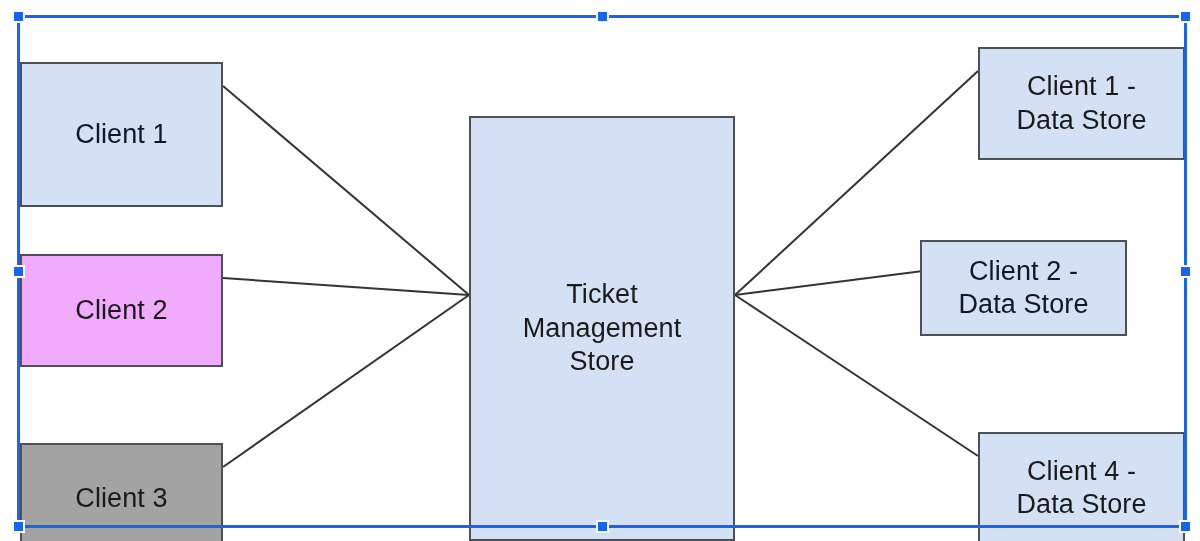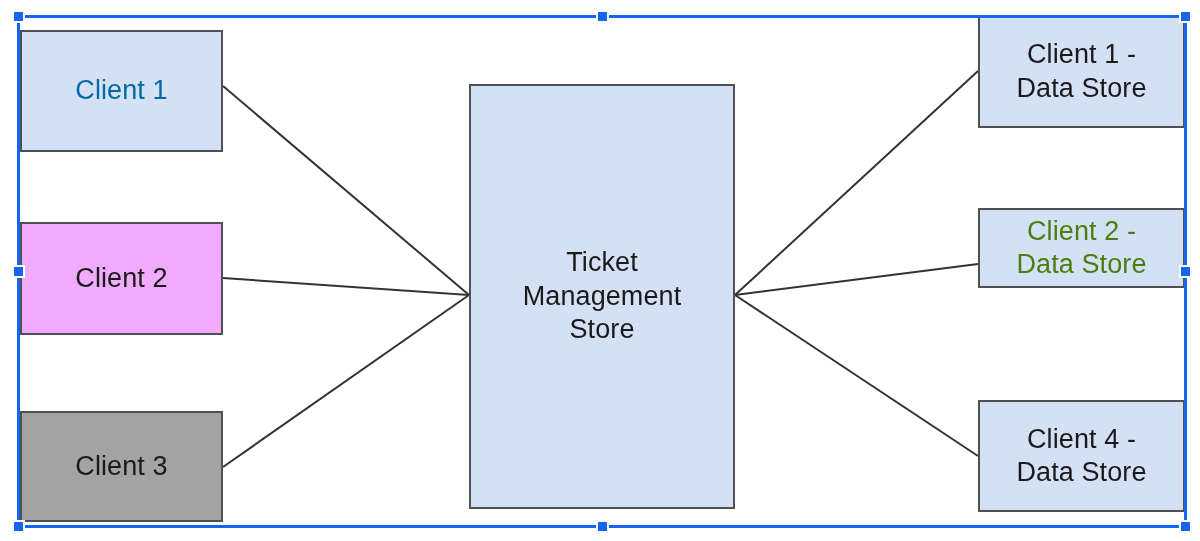--- a/index.html
+++ b/index.html
@@ -33,20 +33,21 @@
     display: flex;
     align-items: center;
     justify-content: center;
     text-align: center;
     color: #1a1a1a;
     font-size: 27px;
     line-height: 1.24;
     letter-spacing: 0.1px;
     white-space: pre-line;
     z-index: 2;
+    margin-top: 32px;
   }
   .node-label {
     display: block;
     width: 100%;
     padding: 0 6px;
     box-sizing: border-box;
   }
   
   #selection {
     position: absolute;
@@ -77,29 +78,29 @@
   <svg id="edges" viewBox="0 0 1200 541" width="1200" height="541">
       <line x1="223" y1="86" x2="469" y2="295" stroke="#333333" stroke-width="2"></line>
       <line x1="223" y1="278" x2="469" y2="295" stroke="#333333" stroke-width="2"></line>
       <line x1="223" y1="467" x2="469" y2="295" stroke="#333333" stroke-width="2"></line>
       <line x1="735" y1="295" x2="978" y2="71" stroke="#333333" stroke-width="2"></line>
       <line x1="735" y1="295" x2="978" y2="264" stroke="#333333" stroke-width="2"></line>
       <line x1="735" y1="295" x2="978" y2="456" stroke="#333333" stroke-width="2"></line>
     </svg>
 
   <div id="nodes-layer">
-      <div class="node" style="left: 20px; top: 30px; width: 203px; height: 122px; background: rgb(212, 225, 245); border-color: rgb(77, 80, 84); color: #0369a1;"><span class="node-label">Client 1</span></div>
+      <div class="node" style="left: 20px; top: 30px; width: 203px; height: 145px; background: rgb(212, 225, 245); border-color: rgb(77, 80, 84); color: #0f172a;"><span class="node-label">Client 1</span></div>
       <div class="node" style="left: 20px; top: 222px; width: 203px; height: 113px; background: #f0abfc; border-color: rgb(77, 80, 84); color: rgb(26, 26, 26);"><span class="node-label">Client 2</span></div>
       <div class="node" style="left: 20px; top: 411px; width: 203px; height: 111px; background: #a3a3a3; border-color: rgb(77, 80, 84); color: rgb(26, 26, 26);"><span class="node-label">Client 3</span></div>
       <div class="node" style="left: 469px; top: 84px; width: 266px; height: 425px; background: rgb(212, 225, 245); border-color: rgb(77, 80, 84); color: rgb(26, 26, 26); justify-content: center;"><span class="node-label">Ticket
 Management
 Store</span></div>
       <div class="node" style="left: 978px; top: 15px; width: 207px; height: 113px; background: rgb(212, 225, 245); border-color: rgb(77, 80, 84); color: rgb(26, 26, 26);"><span class="node-label">Client 1 -
 Data Store</span></div>
-      <div class="node" style="left: 978px; top: 208px; width: 207px; height: 80px; background: rgb(212, 225, 245); border-color: rgb(77, 80, 84); color: #4d7c0f;"><span class="node-label">Client 2 -
+      <div class="node" style="left: 920px; top: 208px; width: 207px; height: 96px; background: rgb(212, 225, 245); border-color: rgb(77, 80, 84); color: #0f172a;"><span class="node-label">Client 2 -
 Data Store</span></div>
       <div class="node" style="left: 978px; top: 400px; width: 207px; height: 112px; background: rgb(212, 225, 245); border-color: rgb(77, 80, 84); color: rgb(26, 26, 26);"><span class="node-label">Client 4 -
 Data Store</span></div>
     </div>
 
   <div id="selection" style="pointer-events: none;">
       <div class="sel-edge h" style="background: rgb(21, 101, 240); left: 17px; top: 15px; width: 1167px;"></div>
       <div class="sel-edge h" style="background: rgb(21, 101, 240); left: 17px; top: 525px; width: 1167px;"></div>
       <div class="sel-edge v" style="background: rgb(21, 101, 240); left: 17px; top: 15px; height: 510px;"></div>
       <div class="sel-edge v" style="background: rgb(21, 101, 240); left: 1184px; top: 15px; height: 510px;"></div>

